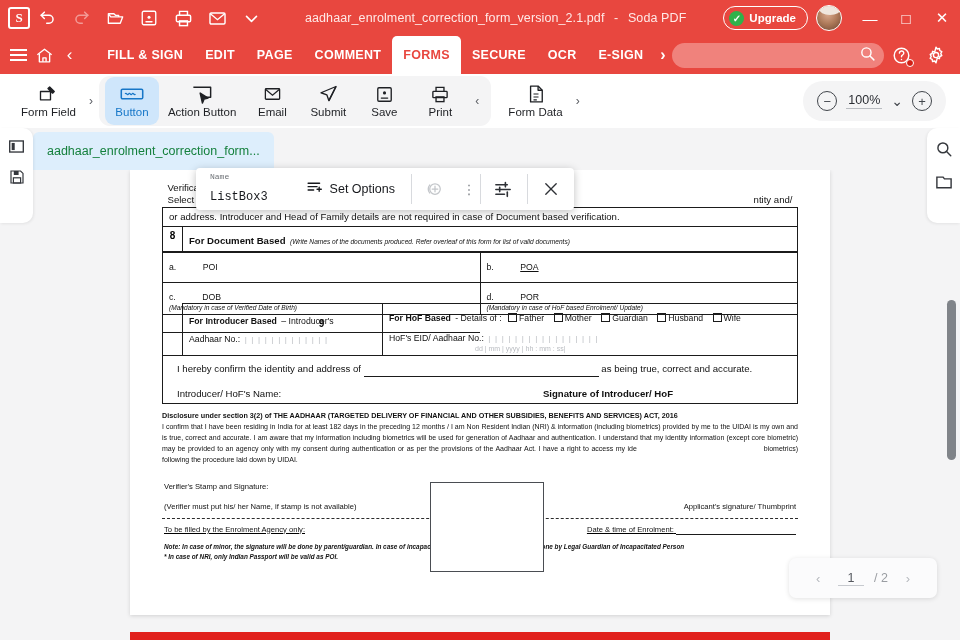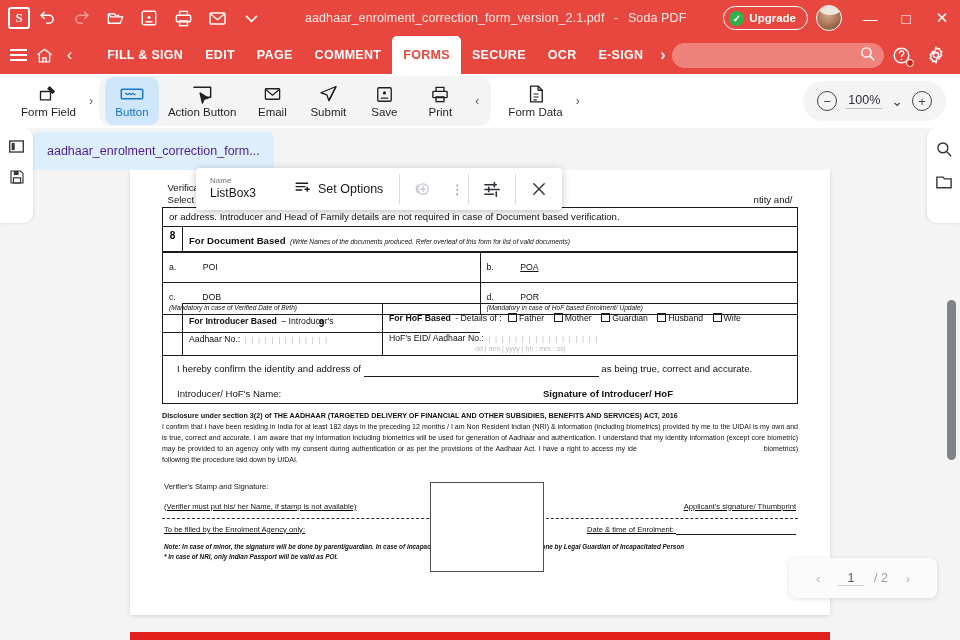--- a/index.html
+++ b/index.html
@@ -169,21 +169,21 @@
     box-shadow: -1px 1px 3px rgba(0,0,0,0.07);
     display: flex; flex-direction: column; align-items: center;
     padding-top: 12px; gap: 16px; z-index: 6;
   }
   .rail-icon { color: #34373c; display: flex; }
   .doc-tab {
     position: absolute; left: 33px; top: 132px;
     height: 38px; max-width: 250px;
     background: #ddeefc; border-radius: 6px 6px 0 0;
     display: flex; align-items: center; padding: 0 14px;
-    font-size: 12.5px; color: #4c1d95; z-index: 5;
+    font-size: 12.5px; color: #15803d; z-index: 5;
   }
 
   
   .docarea {
     position: absolute; top: 170px; left: 0; width: 960px; height: 470px;
     background: #f4f4f5; overflow: hidden;
   }
   .page {
     position: absolute; left: 130px; top: 0; width: 700px; height: 445px;
     background: #ffffff;
@@ -229,21 +229,21 @@
   
   .fieldbar {
     position: absolute; left: 196px; top: 168px;
     height: 42px; background: #ffffff;
     border-radius: 4px;
     box-shadow: 0 2px 8px rgba(0,0,0,0.25);
     display: flex; align-items: stretch; z-index: 20;
   }
   .fb-name {
     padding: 4px 22px 4px 14px;
-    display: flex; flex-direction: column; justify-content: center;
+    display: flex; flex-direction: column; justify-content: space-between; font-family: Liberation Mono, monospace;
   }
   .fb-name .lbl { font-size: 8px; color: #6e7277; line-height: 1.25; }
   .fb-name .val { font-size: 12px; color: #16181c; line-height: 1.3; }
   .fb-btn {
     display: flex; align-items: center; gap: 7px;
     padding: 0 16px; font-size: 12.5px; color: #16181c;
   }
   .fb-div { width: 1px; background: #d8dade; margin: 6px 0; }
   .fb-ic {
     width: 46px; display: flex; align-items: center; justify-content: center;
@@ -650,21 +650,21 @@
         <div class="db">
           <span>I confirm that I have been residing in India for at least 182 days in the preceding 12 months / I am Non Resident Indian (NRI) &amp; information (including biometrics) provided by me to the UIDAI is my own and is true, correct and accurate. I am aware that my information including biometrics will be used for generation of Aadhaar and authentication. I understand that my identity information (except core biometric) may be provided to an agency only with my consent during authentication or as per the provisions of the Aadhaar Act. I have a right to access my ide</span>
           <span style="display:inline-block;width:122px;">&nbsp;</span>
           <span>biometrics) following the procedure laid down by UIDAI.</span>
         </div>
       </div>
 
       <div class="verif" style="margin-top:16px;">
         <div class="sigbox"></div>
         <div class="vrow" style="padding-left:2px;">Verifier's Stamp and Signature:</div>
-        <div style="display:flex;padding:11px 2px 0 2px;text-decoration:underline;">
+        <div style="display:flex;padding:11px 2px 0 2px;">
           <span class="vrow">(Verifier must put his/ her Name, if stamp is not available)</span>
           <span class="vrow" style="margin-left:auto;">Applicant's signature/ Thumbprint</span>
         </div>
         <div class="dashrule"></div>
         <div style="display:flex;padding:0 2px;text-decoration:underline;">
           <span class="vrow">To be filled by the Enrolment Agency only:</span>
           <span class="vrow" style="margin-left:auto;">
             <span>Date &amp; time of Enrolment:</span>
             <span class="ul" style="width:120px;">&nbsp;</span>
           </span>

